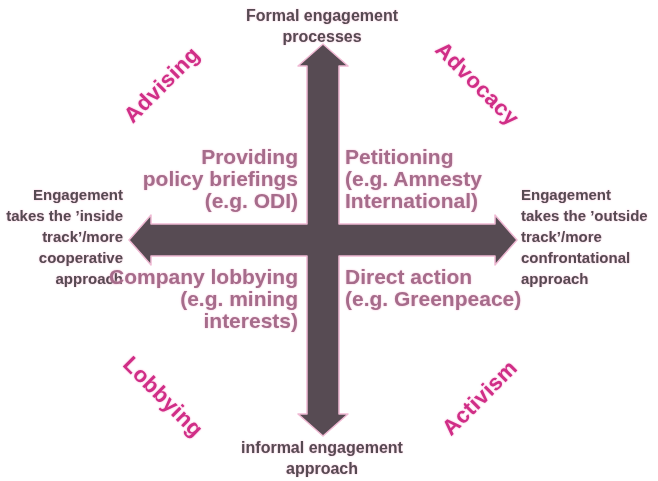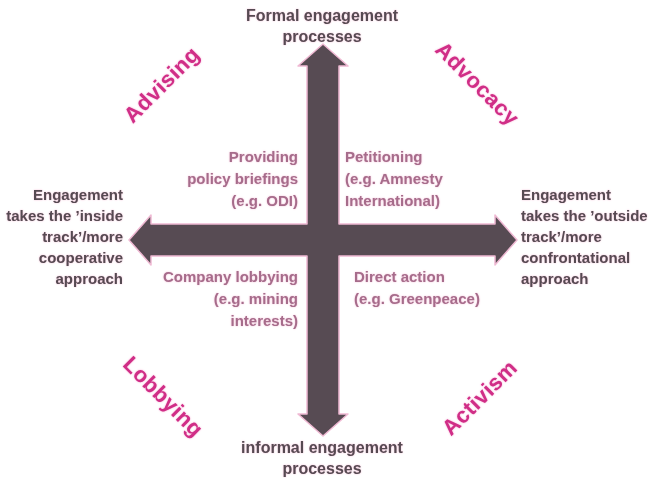--- a/index.html
+++ b/index.html
@@ -34,21 +34,21 @@
   }
   .axis-left{
     font-size:15px;line-height:21px;text-align:right;
   }
   .axis-right{
     font-size:15px;line-height:21px;text-align:left;
   }
   .quad{
     color:var(--quad);
     text-shadow:0 0 2px var(--halo);
-    font-size:15px;line-height:22px;
+    font-size:21px;line-height:22px;
   }
   .q-right{text-align:right;}
   .q-left{text-align:left;}
   .corner{
     color:var(--label);
     text-shadow:0 0 2px #f5a6cd;
     font-size:22px;line-height:26px;
     width:160px;text-align:center;
     letter-spacing:0.5px;
   }
@@ -56,40 +56,40 @@
   .rot-pos{transform:rotate(45deg);}
 
   
   .axis-top{left:222px;top:5px;width:200px;}
   .axis-bottom{left:212px;top:437px;width:220px;}
   .axis-left{left:0px;top:184px;width:123px;}
   .axis-right{left:521px;top:184px;width:132px;}
   .q-tl{left:118px;top:146px;width:180px;}
   .q-tr{left:345px;top:146px;width:178px;}
   .q-bl{left:98px;top:266px;width:200px;}
-  .q-br{left:354px;top:266px;width:185px;}
+  .q-br{left:345px;top:266px;width:185px;}
   .c-advising{left:82px;top:72px;}
   .c-advocacy{left:397px;top:71px;}
   .c-lobbying{left:83px;top:384px;}
   .c-activism{left:400px;top:385px;}
 </style>
 </head>
 <body>
 
 <div class="diagram">
 
   <svg width="658" height="481" viewBox="0 0 658 481">
     <polygon fill="#574b53" stroke="#efb9d3" stroke-width="1.5" stroke-linejoin="round" points="323,44 348,66 339,66 339,224 495,224 495,215 517,240 495,265 495,256 339,256 339,414 348,414 323,436 298,414 307,414 307,256 151,256 151,265 129,240 151,215 151,224 307,224 307,66 298,66"></polygon>
   </svg>
 
   <div class="txt dark axis-top">Formal engagement
 processes</div>
 
   <div class="txt dark axis-bottom">informal engagement
-processes</div>
+approach</div>
 
   <div class="txt dark axis-left">Engagement
 takes the ’inside
 track’/more
 cooperative
 approach</div>
 
   <div class="txt dark axis-right">Engagement
 takes the ’outside
 track’/more

